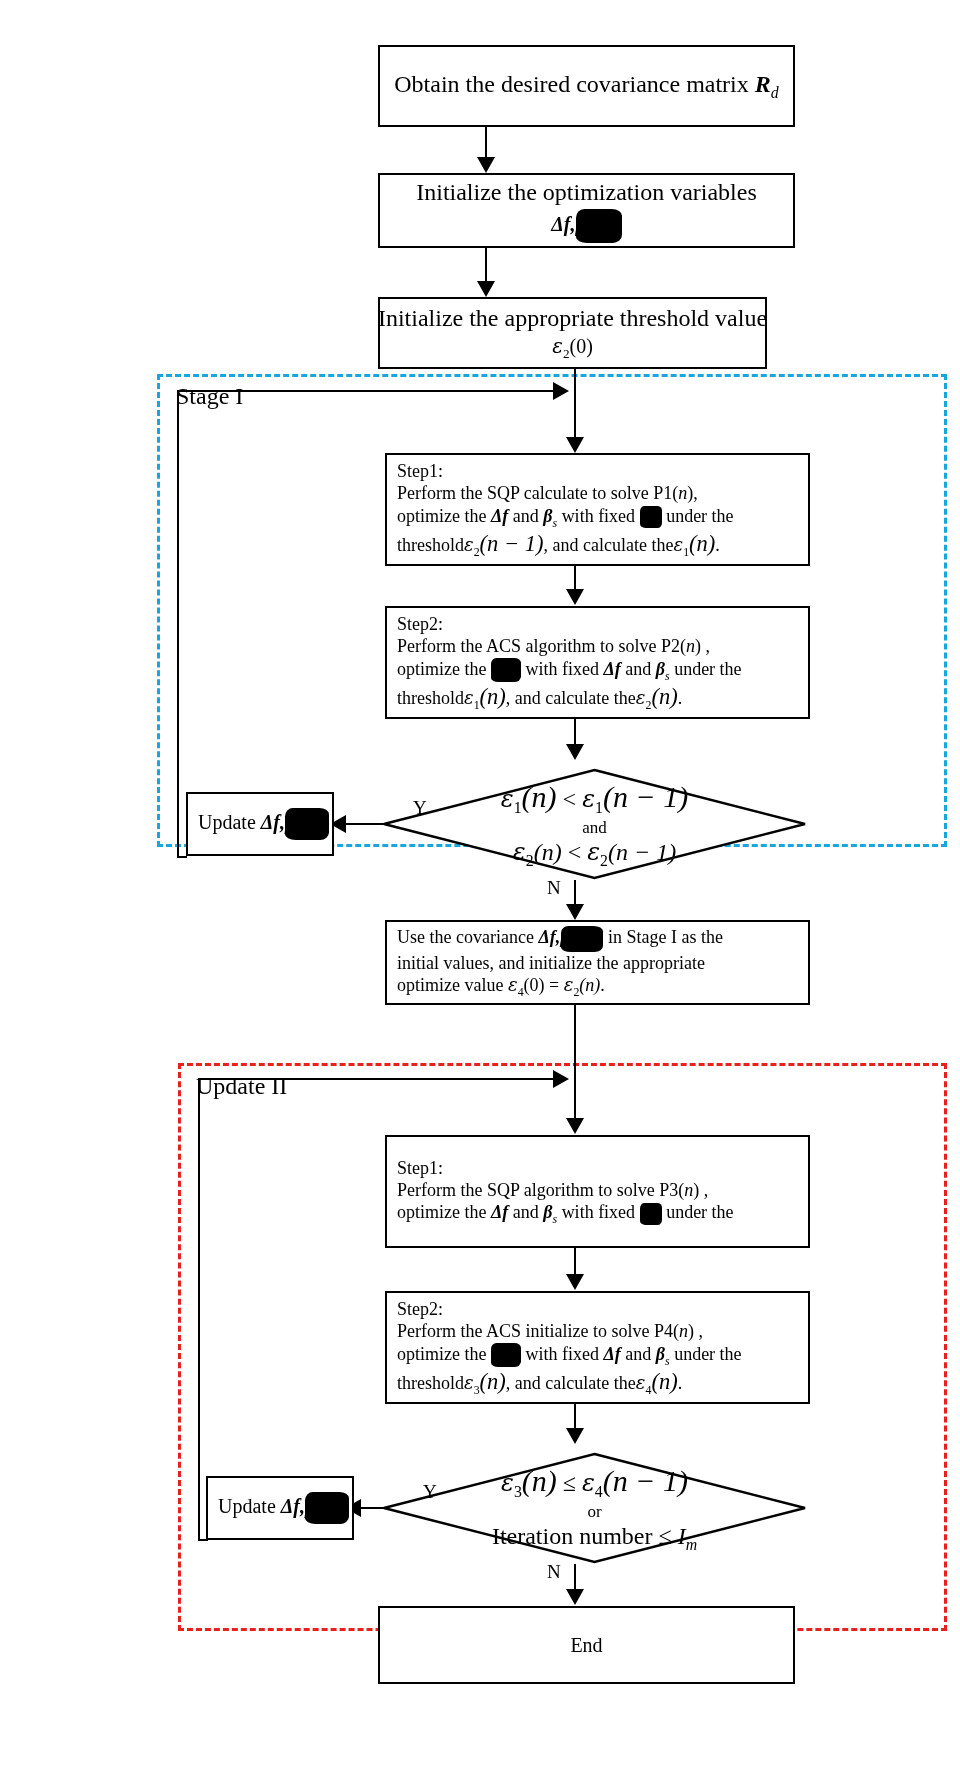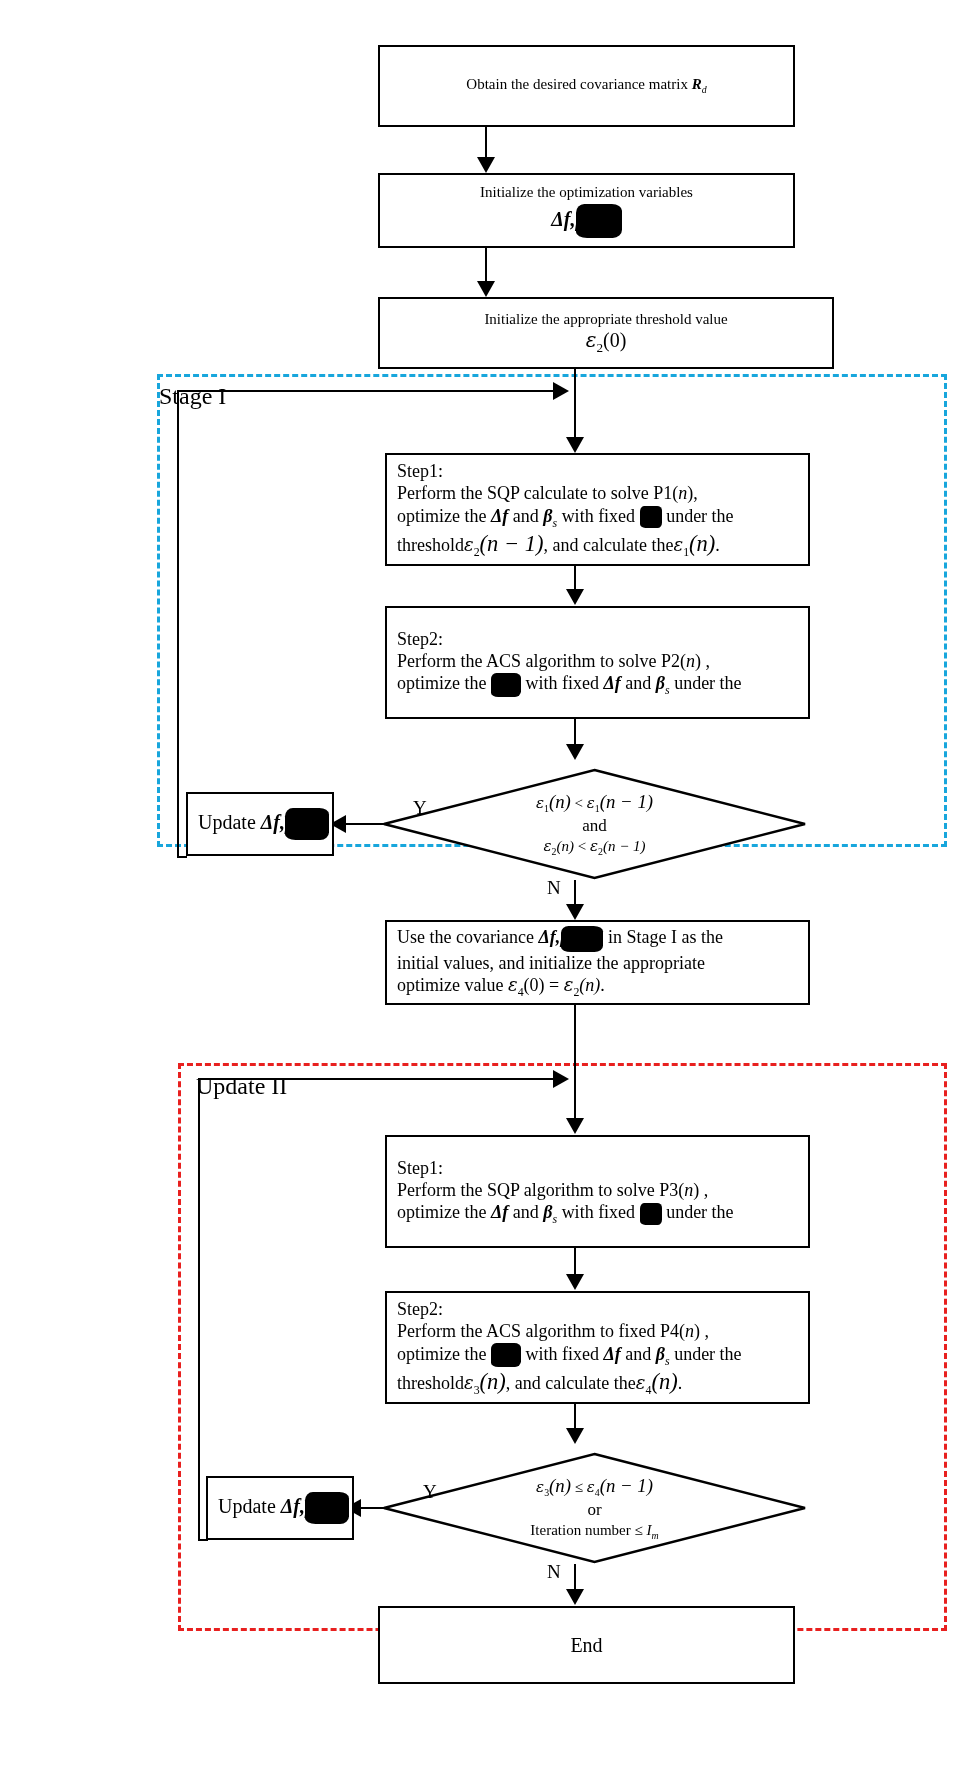--- a/index.html
+++ b/index.html
@@ -34,21 +34,21 @@
     flex-direction: column;
     justify-content: center;
     box-sizing: border-box;
   }
   .center .inner { align-items: center; text-align: center; }
   .left .inner { align-items: flex-start; text-align: left; padding-left: 10px; padding-right: 8px; }
 
   .ln { display: block; line-height: 1.24; white-space: nowrap; }
   .t17 { font-size: 17px; }
   .t18 { font-size: 18px; }
-  .t19 { font-size: 15px; }
+  .t19 { font-size: 24px; }
   .t20 { font-size: 20px; }
 
   
   .it { font-style: italic; }
   .bi { font-style: italic; font-weight: bold; }
   .sub {
     font-size: 0.66em;
     vertical-align: sub;
     font-style: italic;
   }
@@ -133,21 +133,21 @@
     font-size: 24px;
     z-index: 6;
   }
 </style>
 </head>
 <body>
 
 <div id="canvas">
 
   <div class="stage" id="stage1-box" style="left:157px; top:374px; width:790px; height:473px; border-color:#18a6dc;"></div>
-  <div class="stage-label" style="left:159px; top:383px;">Stage I</div>
+  <div class="stage-label" style="left:176px; top:383px;">Stage I</div>
 
   <div class="stage" id="stage2-box" style="left:178px; top:1063px; width:769px; height:568px; border-color:#e8201f;"></div>
   <div class="stage-label" style="left:196px; top:1073px;">Update II</div>
 
   <div class="node center" style="left:378px; top:45px; width:417px; height:82px;">
     <div class="inner">
       <span class="ln t19"><span>Obtain the desired covariance matrix </span><span class="bi">R</span><span class="sub">d</span></span>
     </div>
   </div>
 
@@ -157,21 +157,21 @@
   <div class="node center" style="left:378px; top:173px; width:417px; height:75px;">
     <div class="inner">
       <span class="ln t19">Initialize the optimization variables</span>
       <span class="ln t20" style="margin-top:2px;"><span class="bi">Δf</span><span class="bi">,</span><span class="bi">β</span><span class="blob" style="width:46px;height:34px;margin-left:-10px;"></span></span>
     </div>
   </div>
 
   <div class="vline" style="left:485px; top:248px; height:40px;"></div>
   <div class="arrow-d" style="left:477px; top:281px;"></div>
 
-  <div class="node center" style="left:378px; top:297px; width:456px; height:72px;">
+  <div class="node center" style="left:378px; top:297px; width:389px; height:72px;">
     <div class="inner">
       <span class="ln t19">Initialize the appropriate threshold value</span>
       <span class="ln t20"><span class="eps">ε</span><span class="subn">2</span><span>(0)</span></span>
     </div>
   </div>
 
   <div class="vline" style="left:574px; top:369px; height:76px;"></div>
   <div class="arrow-d" style="left:566px; top:437px;"></div>
 
   <div class="vline" style="left:177px; top:390px; height:467px;"></div>
@@ -189,20 +189,21 @@
   </div>
 
   <div class="vline" style="left:574px; top:566px; height:33px;"></div>
   <div class="arrow-d" style="left:566px; top:589px;"></div>
 
   <div class="node left" style="left:385px; top:606px; width:425px; height:113px;">
     <div class="inner">
       <span class="ln t18">Step2:</span>
       <span class="ln t18"><span>Perform the ACS algorithm to solve P2(</span><span class="it">n</span><span>) ,</span></span>
       <span class="ln t18"><span>optimize the </span><span class="blob" style="width:30px;height:24px;"></span><span> with fixed </span><span class="bi">Δf</span><span> and </span><span class="bi">β</span><span class="sub">s</span><span> under the</span></span>
+      <span class="ln t18"><span>threshold</span><span class="eps">ε</span><span class="subn">1</span><span class="big it">(n)</span><span>, and calculate the</span><span class="eps">ε</span><span class="subn">2</span><span class="big it">(n)</span><span>.</span></span>
     </div>
   </div>
 
   <div class="vline" style="left:574px; top:719px; height:34px;"></div>
   <div class="arrow-d" style="left:566px; top:744px;"></div>
 
   <div class="diamond" style="left:382px; top:768px; width:425px; height:112px;">
     <svg width="425" height="112" viewBox="0 0 425 112">
       <polygon points="212.5,2 423,56 212.5,110 2,56" fill="#ffffff" stroke="#000000" stroke-width="2.5"></polygon>
     </svg>
@@ -254,21 +255,21 @@
       <span class="ln t18"><span>optimize the </span><span class="bi">Δf</span><span> and </span><span class="bi">β</span><span class="sub">s</span><span> with fixed </span><span class="blob" style="width:22px;height:22px;"></span><span> under the</span></span>
     </div>
   </div>
 
   <div class="vline" style="left:574px; top:1248px; height:36px;"></div>
   <div class="arrow-d" style="left:566px; top:1274px;"></div>
 
   <div class="node left" style="left:385px; top:1291px; width:425px; height:113px;">
     <div class="inner">
       <span class="ln t18">Step2:</span>
-      <span class="ln t18"><span>Perform the ACS algorithm to fixed P4(</span><span class="it">n</span><span>) ,</span></span>
+      <span class="ln t18"><span>Perform the ACS initialize to solve P4(</span><span class="it">n</span><span>) ,</span></span>
       <span class="ln t18"><span>optimize the </span><span class="blob" style="width:30px;height:24px;"></span><span> with fixed </span><span class="bi">Δf</span><span> and </span><span class="bi">β</span><span class="sub">s</span><span> under the</span></span>
       <span class="ln t18"><span>threshold</span><span class="eps">ε</span><span class="subn">3</span><span class="big it">(n)</span><span>, and calculate the</span><span class="eps">ε</span><span class="subn">4</span><span class="big it">(n)</span><span>.</span></span>
     </div>
   </div>
 
   <div class="vline" style="left:574px; top:1404px; height:32px;"></div>
   <div class="arrow-d" style="left:566px; top:1428px;"></div>
 
   <div class="diamond" style="left:382px; top:1452px; width:425px; height:112px;">
     <svg width="425" height="112" viewBox="0 0 425 112">

